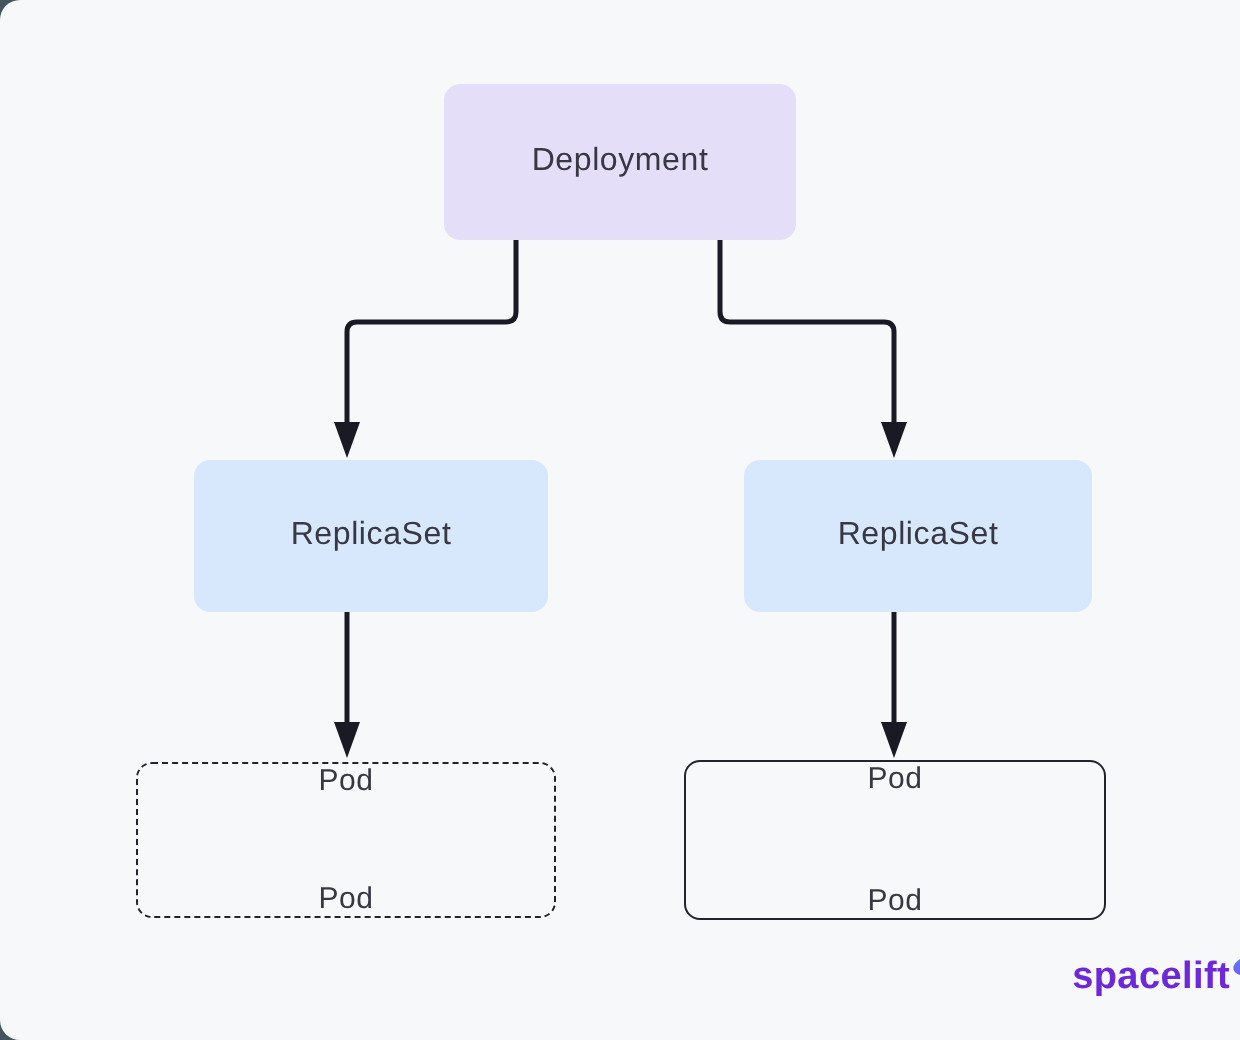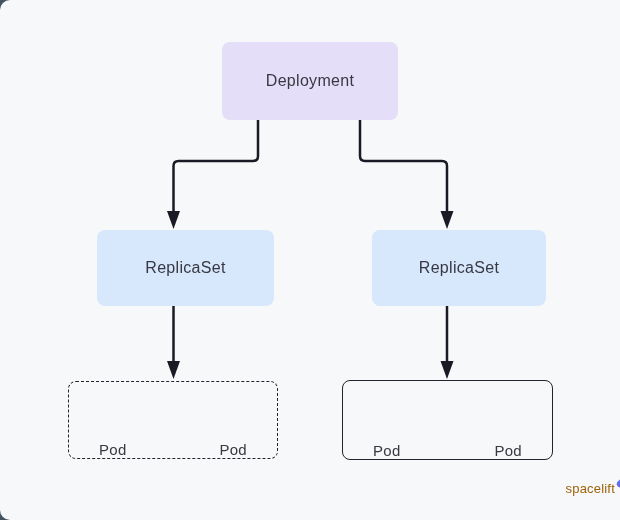--- a/index.html
+++ b/index.html
@@ -36,28 +36,29 @@
     width: 177px; height: 76px;
     background: #d7e7fc;
     top: 230px;
     margin-left: 12px;
   }
   .replicaset.left  { left: 85px; }
   .replicaset.right { left: 360px; width: 174px; }
   .podgroup {
     position: absolute;
     display: flex;
-    align-items: flex-end;
+    align-items: center;
     justify-content: space-between;
     padding: 0 30px;
     box-sizing: border-box;
     border-radius: 8px;
     font-size: 15px;
     color: #383842;
     letter-spacing: 0.3px;
+    flex-direction: column;
   }
   .podgroup.dashed {
     left: 68px; top: 381px;
     width: 210px; height: 78px;
     border: 1.5px dashed #23232e;
   }
   .podgroup.solid {
     left: 342px; top: 380px;
     width: 211px; height: 80px;
     border: 1.5px solid #23232e;
@@ -69,23 +70,23 @@
     pointer-events: none;
   }
   .logo {
     position: absolute;
     right: 16px; bottom: 12px;
     display: flex;
     align-items: center;
     gap: 1px;
   }
   .logo-text {
-    font-size: 13px;
-    font-weight: 400;
-    color: #a16207;
+    font-size: 19px;
+    font-weight: 700;
+    color: #6d28d9;
     letter-spacing: 0.2px;
   }
   .logo-icon { display: block; margin-bottom: 3px; }
 </style>
 </head>
 <body>
 
 <div class="canvas">
 
   <svg class="connectors" width="620" height="520" viewBox="0 0 620 520">

